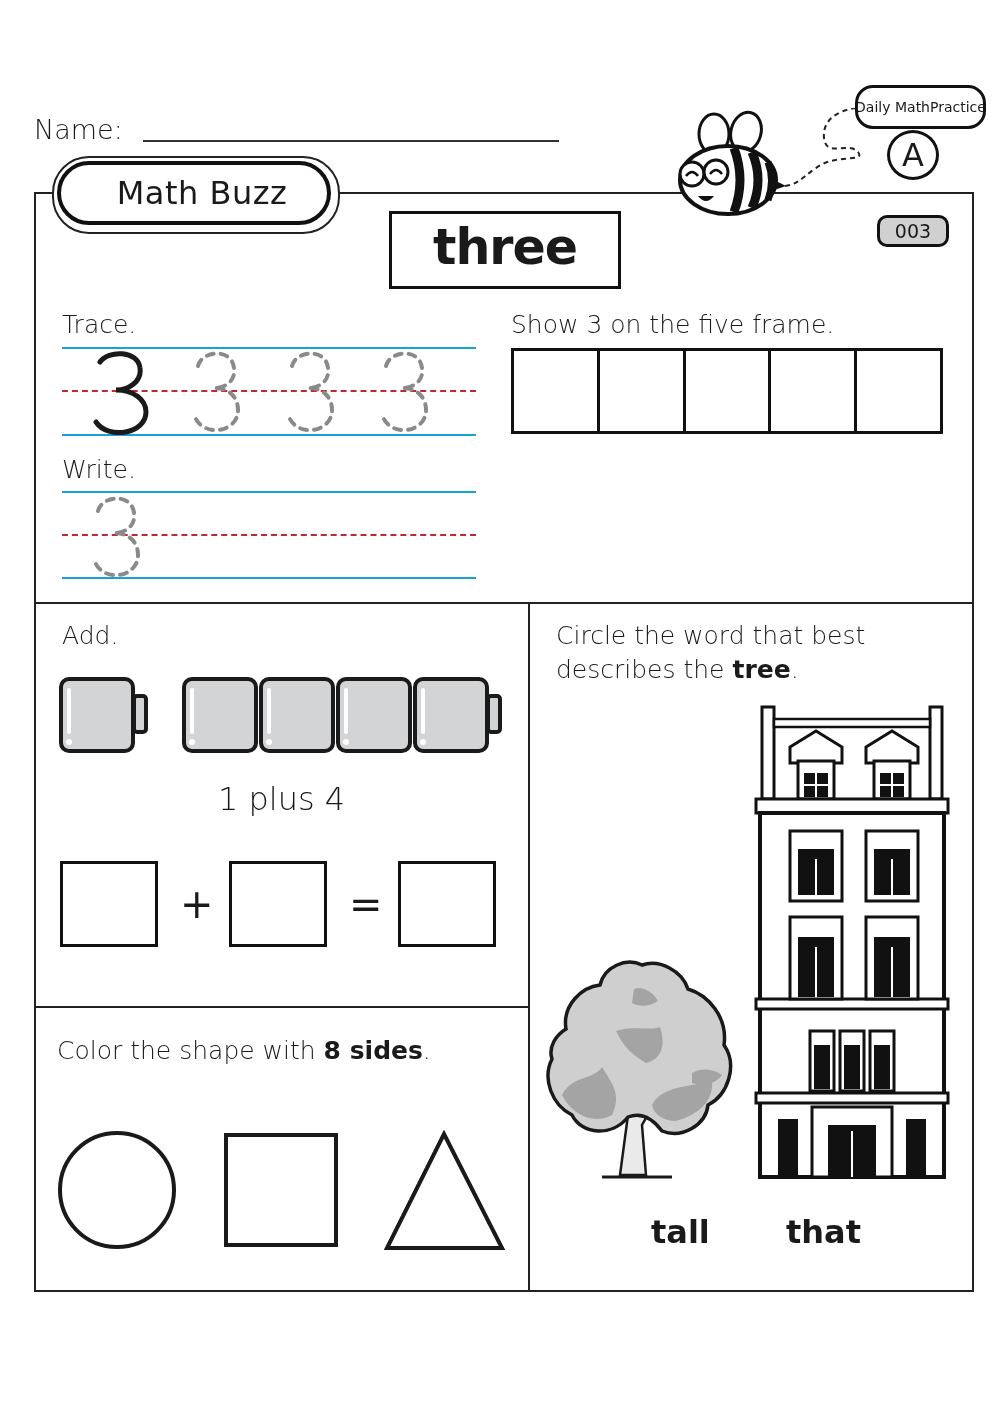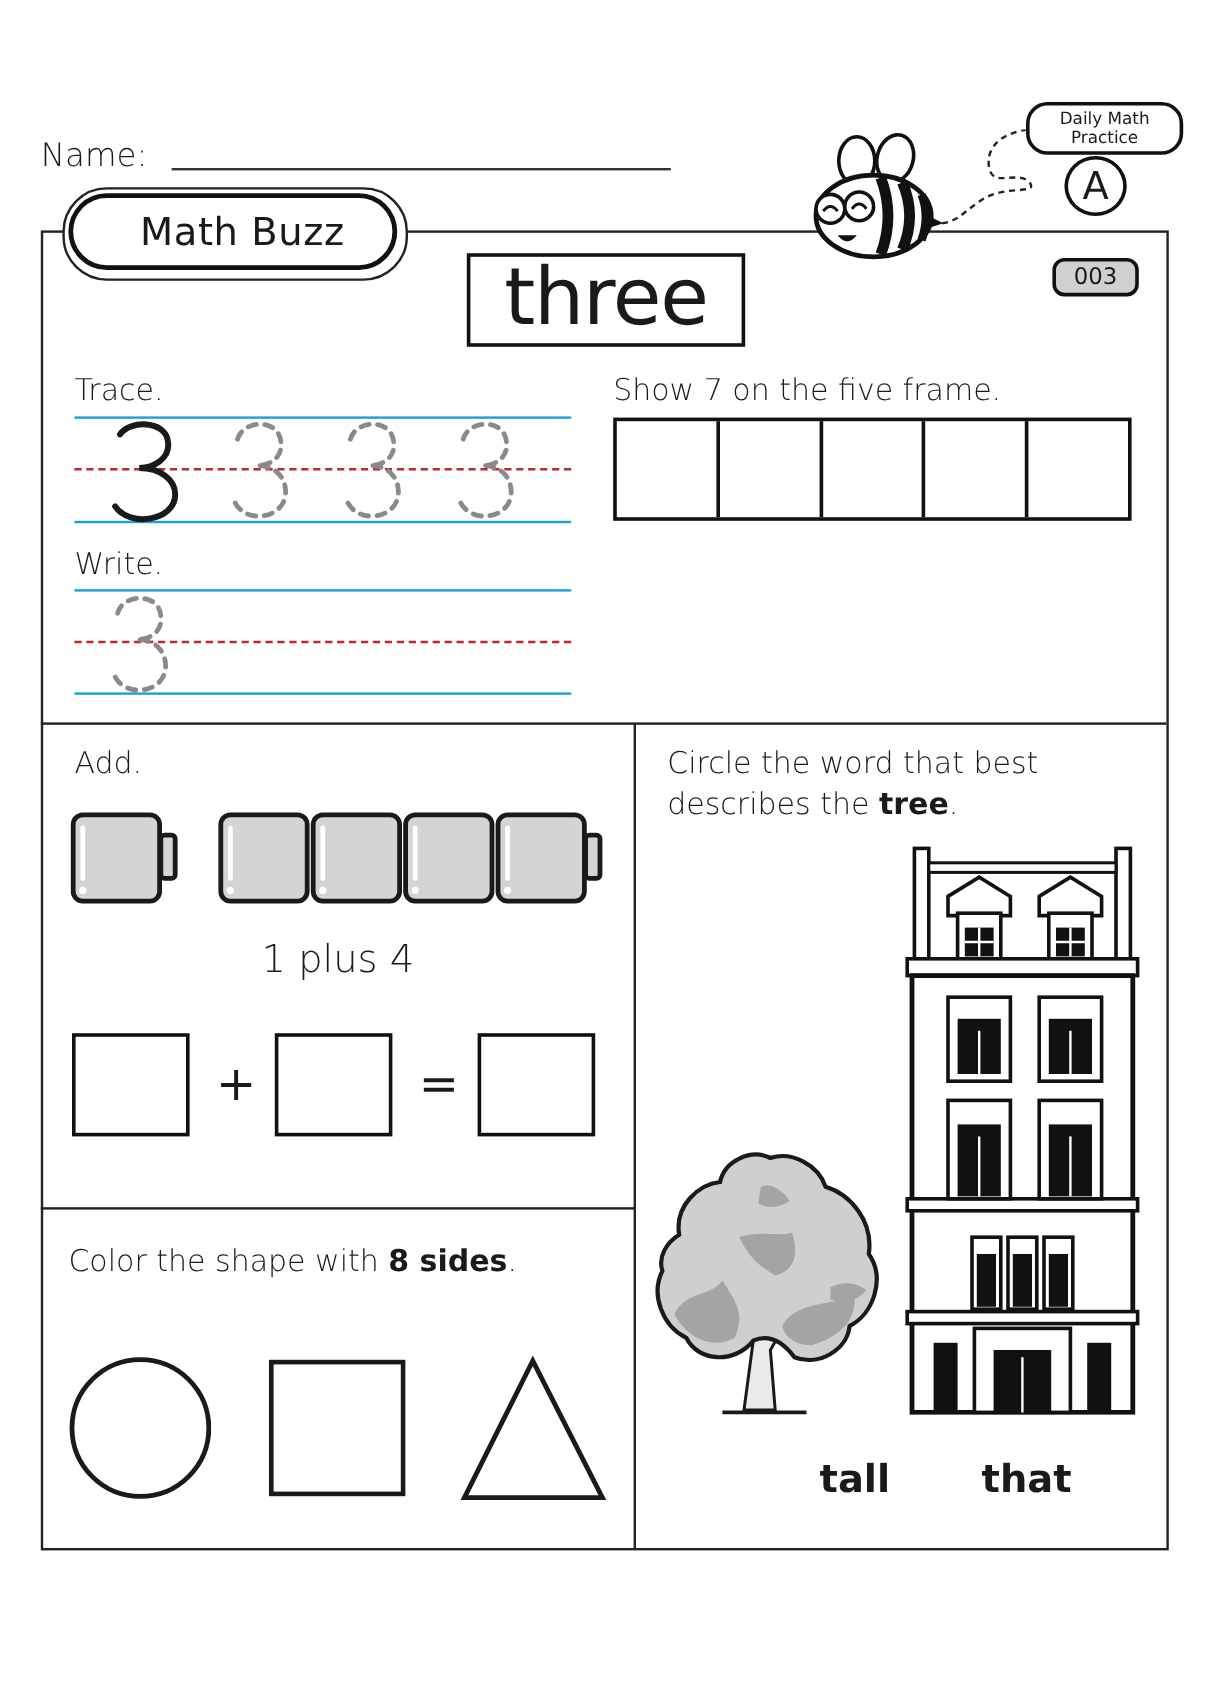--- a/index.html
+++ b/index.html
@@ -18,25 +18,25 @@
 
   
   #title-pill-outer { left:52px; top:156px; width:284px; height:74px; border:2px solid #222; border-radius:37px; background:#fff; }
   #title-pill-inner { left:57px; top:161px; width:274px; height:64px; border:4px solid #111; border-radius:32px; box-sizing:border-box; background:#fff;
                       display:flex; align-items:center; justify-content:center; }
   #title-pill-inner span { font-size:32px; font-weight:400; letter-spacing:0.5px; padding-left:16px; }
 
   
   #word-box { left:389px; top:211px; width:232px; height:78px; border:3px solid #111; box-sizing:border-box;
               display:flex; align-items:center; justify-content:center; background:#fff; }
-  #word-box span { font-family:"DejaVu Sans", sans-serif; font-size:66px; font-weight:400; letter-spacing:-1px; margin-top:-6px; }
+  #word-box span { font-family:"DejaVu Sans", sans-serif; font-size:49px; font-weight:700; letter-spacing:-1px; margin-top:-6px; }
 
   
   #badge-practice { left:855px; top:85px; width:131px; height:44px; border:3px solid #111; border-radius:18px; box-sizing:border-box; background:#fff;
-                    display:flex; flex-direction:column; align-items:center; justify-content:center; }
+                    display:flex; flex-direction:row; align-items:center; justify-content:center; }
   #badge-practice span { font-size:14px; line-height:16px; font-weight:400; }
   #badge-level { left:887px; top:130px; width:52px; height:50px; border:3px solid #111; border-radius:50%; box-sizing:border-box; background:#fff;
                  display:flex; align-items:center; justify-content:center; }
   #badge-level span { font-size:32px; font-weight:400; }
   #badge-number { left:877px; top:178px; width:72px; height:32px; border:3px solid #111; border-radius:10px; box-sizing:border-box; background:#d0d0d0;
                   display:flex; align-items:center; justify-content:center;margin-top:37px; }
   #badge-number span { font-size:19px; font-weight:400; }
 
   
   .hline { height:0; border-top:2px solid #222; }
@@ -48,21 +48,21 @@
 
   .section-label { font-size:25px; }
 
   .five-frame { left:511px; top:348px; width:432px; height:86px; display:flex; border:3px solid #111; box-sizing:border-box; }
   .five-frame .cell { flex:1; border-right:3px solid #111; }
   .five-frame .cell:last-child { border-right:none; }
 
   .answer-box { width:98px; height:86px; border:3px solid #111; box-sizing:border-box; }
   .op { font-size:40px; font-weight:400; }
 
-  .word-choice { font-size:32px; font-weight:700;margin-left:32px; }
+  .word-choice { font-size:32px; font-weight:700; }
 </style>
 </head>
 <body>
 
 <div class="abs txt" id="name-label">Name:</div>
 <div class="abs" id="name-line"></div>
 
 <div class="abs" id="sheet"></div>
 
 <div class="abs" id="title-pill-outer"></div>
@@ -123,21 +123,21 @@
 </svg>
 
 <div class="abs txt section-label" style="left:62px;top:455px">Write.</div>
 <div class="abs blue-line" style="left:62px;top:491px;width:414px"></div>
 <div class="abs red-dash" style="left:62px;top:534px;width:414px"></div>
 <div class="abs blue-line" style="left:62px;top:577px;width:414px"></div>
 <svg class="abs" style="left:90px;top:493px" width="60" height="86" viewBox="0 0 60 86">
   <path d="M8 18 C12 2,42 0,44 20 C46 34,34 40,24 40 C40 40,48 50,48 62 C48 86,10 90,4 66" fill="none" stroke="#8a8a8a" stroke-width="4" stroke-dasharray="7 7" stroke-linecap="round"></path>
 </svg>
 
-<div class="abs txt section-label" style="left:511px;top:310px">Show 7 on the five frame.</div>
+<div class="abs txt section-label" style="left:511px;top:310px">Show 3 on the five frame.</div>
 <div class="abs five-frame">
   <div class="cell"></div>
   <div class="cell"></div>
   <div class="cell"></div>
   <div class="cell"></div>
   <div class="cell"></div>
 </div>
 
 <div class="abs hline" style="left:34px;top:602px;width:938px"></div>
 <div class="abs vline" style="left:528px;top:603px;height:687px"></div>

